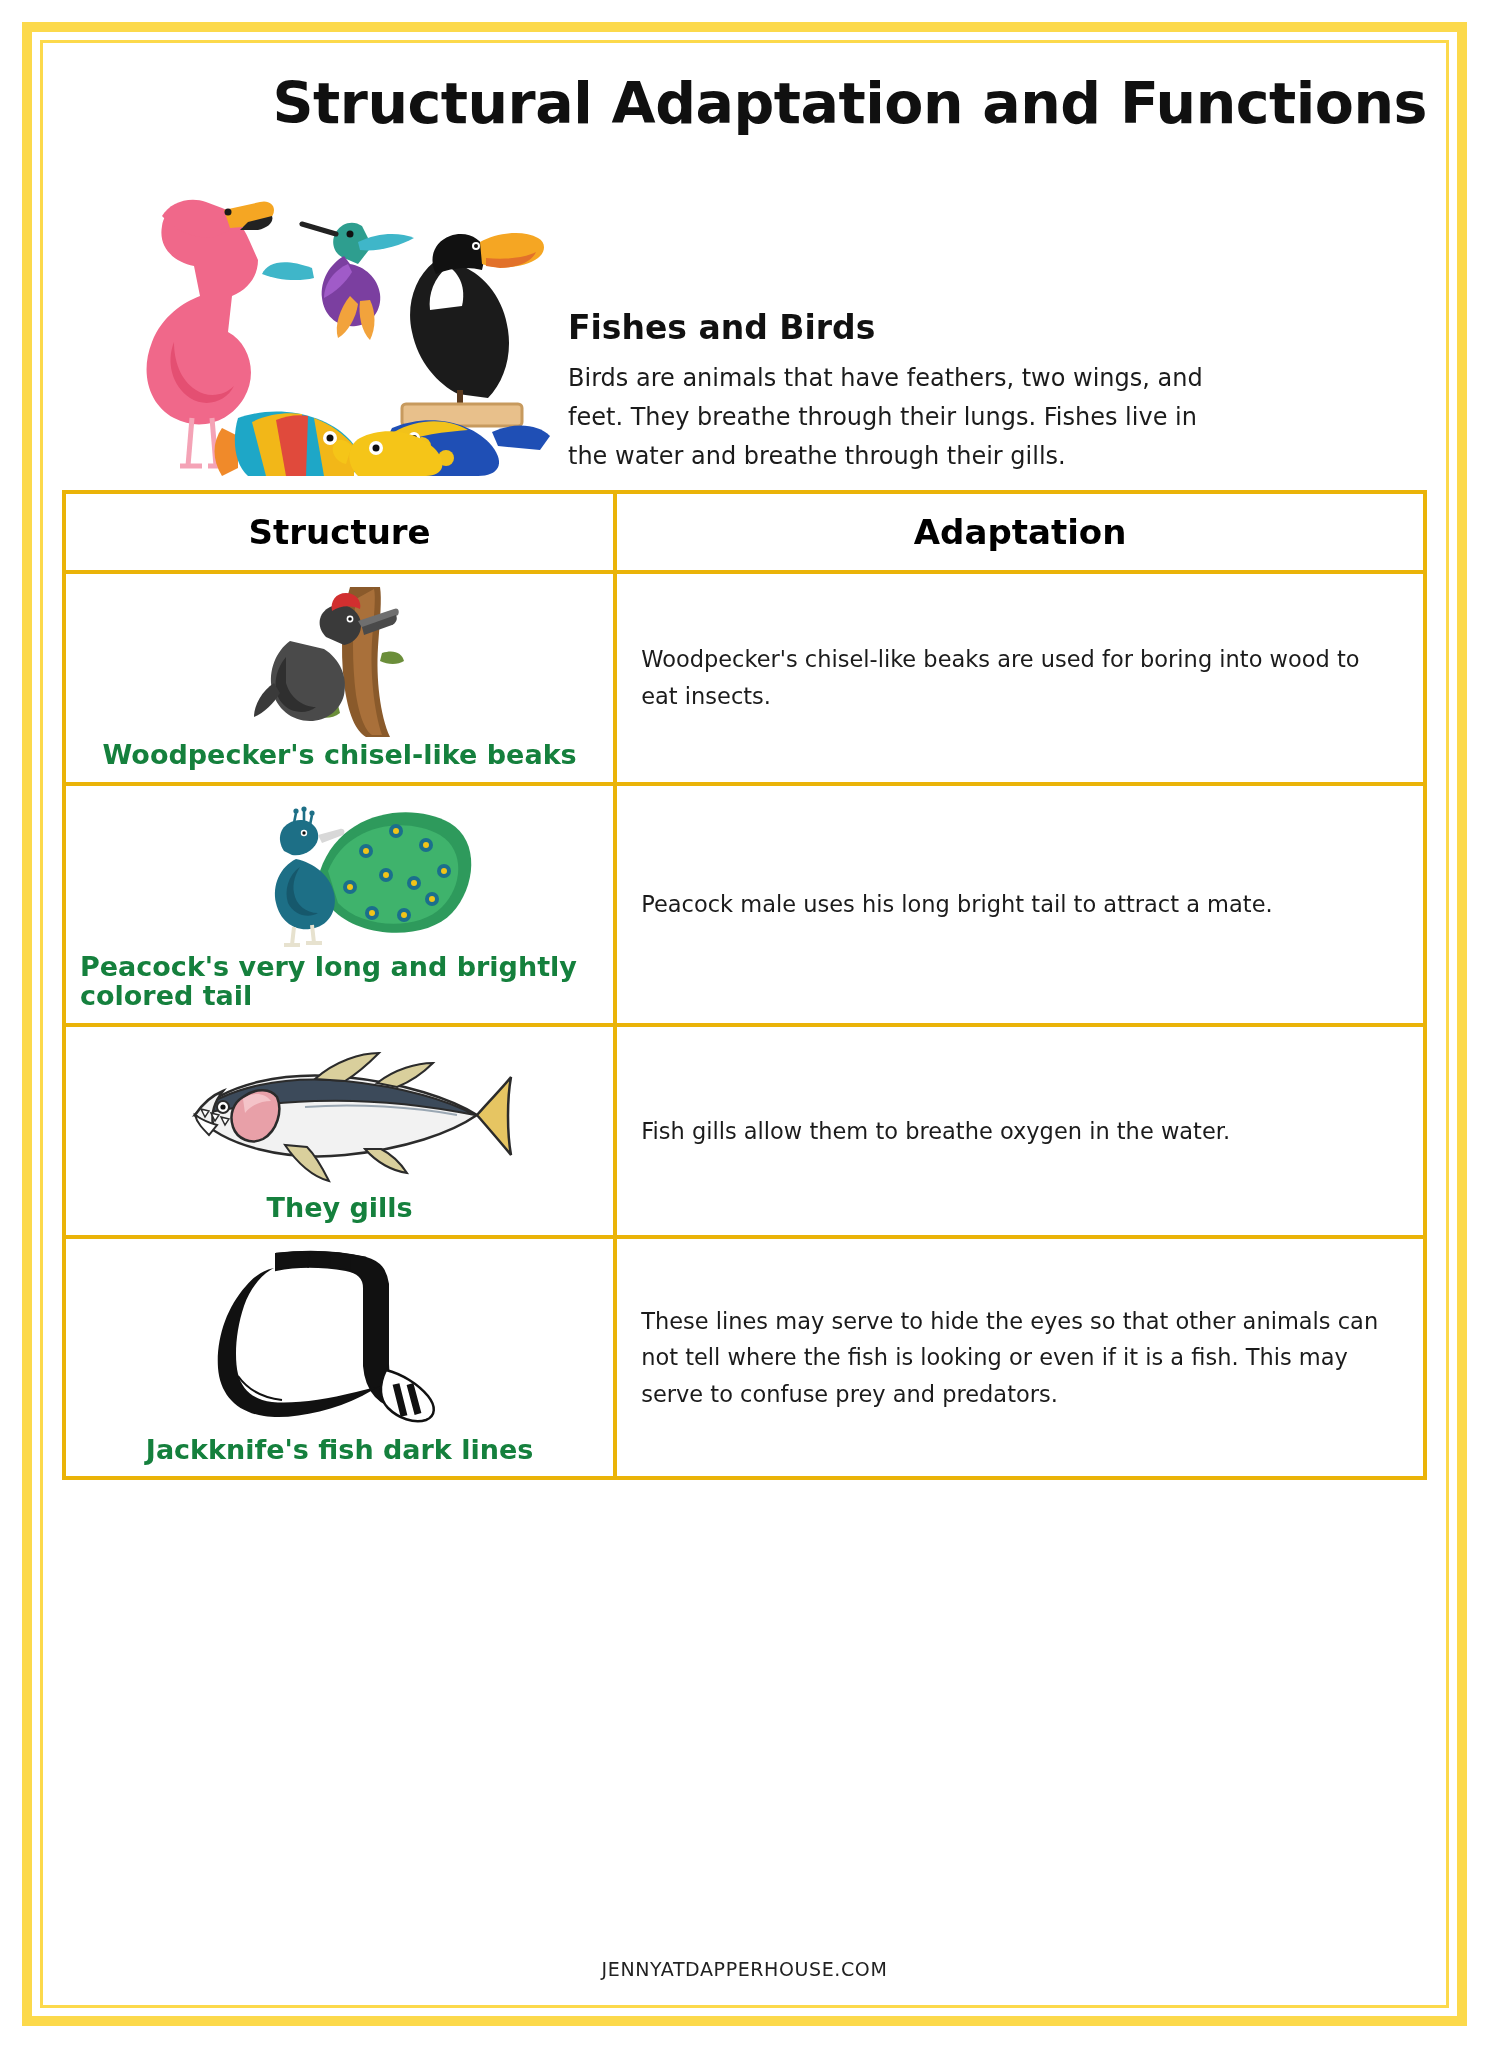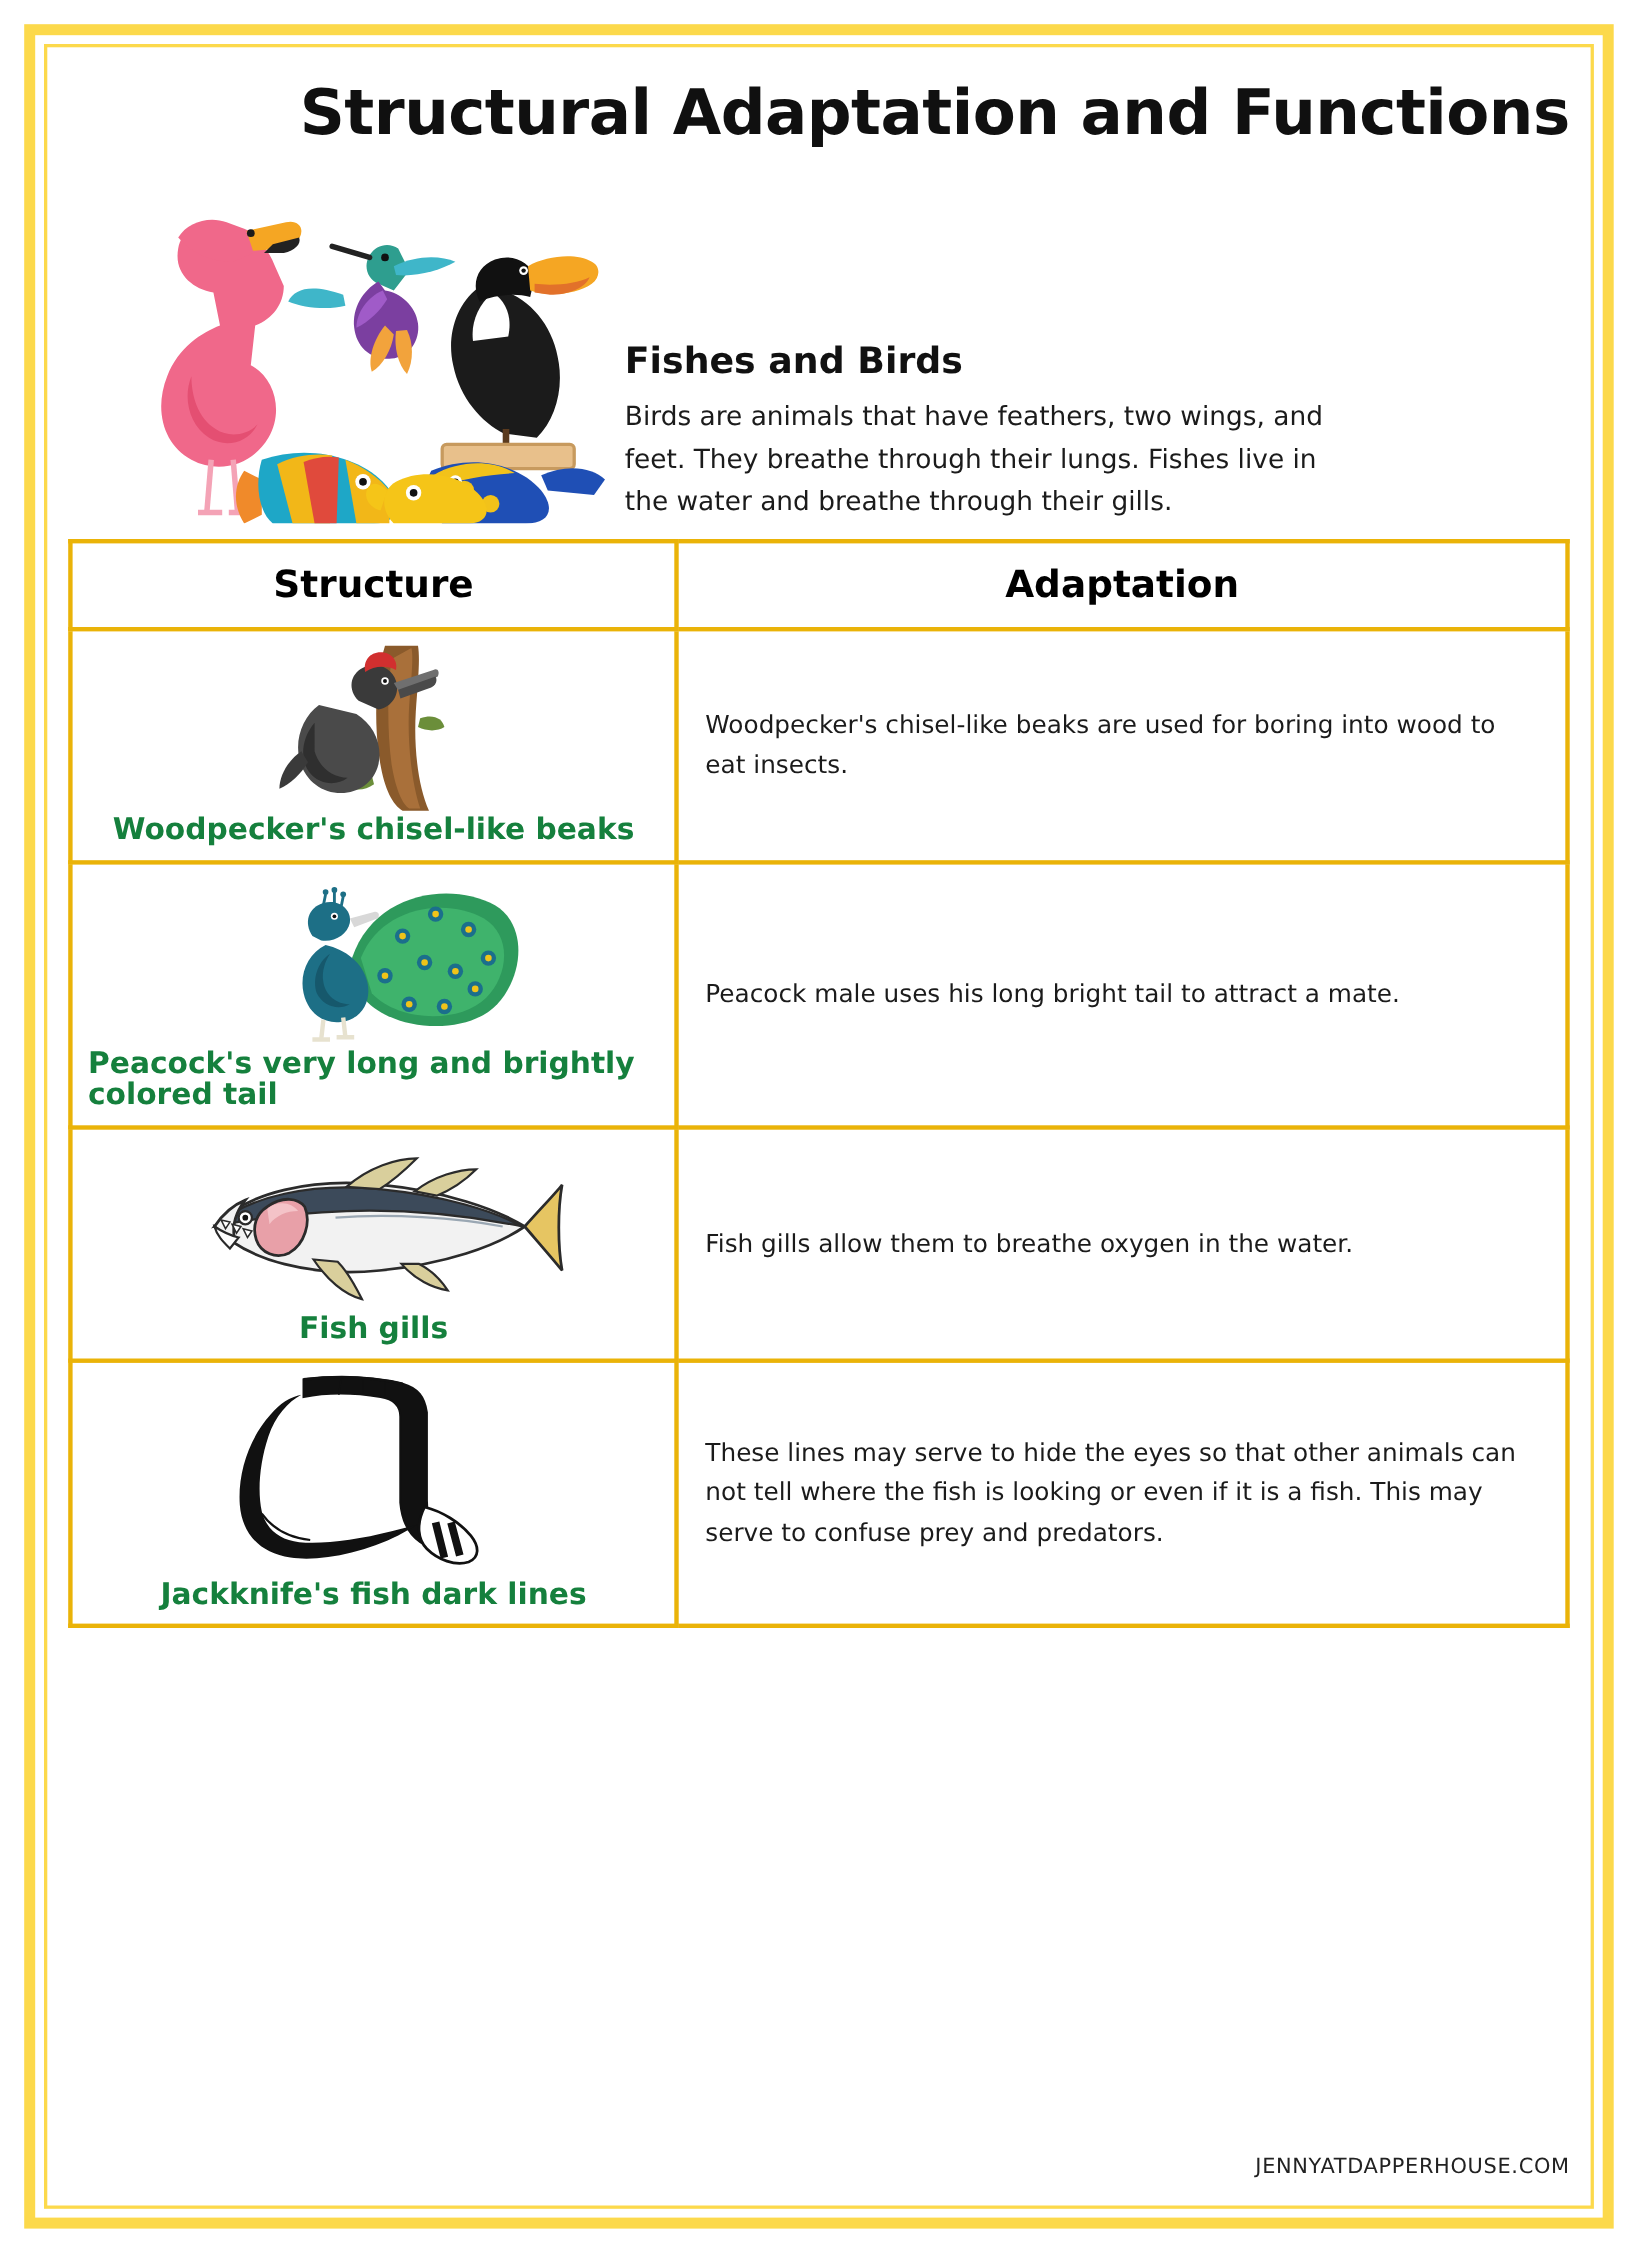--- a/index.html
+++ b/index.html
@@ -136,21 +136,21 @@
     line-height: 1.62;
     color: #1b1b1b;
     padding: 16px 26px 16px 24px;
   }
 
   .footer {
     position: absolute;
     left: 0;
     right: 0;
     bottom: 6px;
-    text-align: right;
+    text-align: center;
     font-size: 19px;
     letter-spacing: 0.6px;
     color: #222;
   }
 
   
   .art-svg { display: block; }
 </style>
 </head>
 <body>
@@ -340,21 +340,21 @@
                 <path d="M78 60 C92 50 106 52 112 60 C118 74 112 94 98 102 C86 108 72 102 68 90 C64 78 68 66 78 60 Z" fill="#e8a0a8" stroke="#2b2b2b" stroke-width="2.5"></path>
                 <path d="M78 62 C88 54 100 56 106 64 C96 64 86 68 80 76 Z" fill="#f4c3c8"></path>
                 <path d="M30 78 C38 66 48 58 58 54 C50 64 46 76 48 88 C42 86 34 82 30 78 Z" fill="#f2f2f2" stroke="#2b2b2b" stroke-width="2.5"></path>
                 <path d="M30 78 C36 82 44 86 52 88 L44 98 C38 92 32 86 30 78 Z" fill="#fff" stroke="#2b2b2b" stroke-width="2"></path>
                 <path d="M36 72 L44 74 L40 80 Z M46 76 L54 78 L50 84 Z M56 80 L64 82 L60 88 Z" fill="#fff" stroke="#2b2b2b" stroke-width="1.4"></path>
                 <circle cx="58" cy="70" r="6" fill="#fff" stroke="#2b2b2b" stroke-width="2"></circle>
                 <circle cx="58" cy="70" r="2.6" fill="#111"></circle>
                 <path d="M140 70 C190 66 250 70 292 78" stroke="#9aa7b3" stroke-width="2" fill="none"></path>
               </svg>
             </div>
-            <div class="struct-label">Fish gills</div>
+            <div class="struct-label">They gills</div>
           </td>
           <td class="function-cell">Fish gills allow them to breathe oxygen in the water.</td>
         </tr>
 
         <tr>
           <td class="structure-cell">
             <div class="struct-art" style="height:180px">
               <svg width="300" height="190" viewBox="0 0 300 190" xmlns="http://www.w3.org/2000/svg">
                 <path d="M86 10 C120 6 150 8 176 14 C190 18 196 26 198 40 L198 120 C198 140 206 152 222 160 L230 164 L214 166 C188 162 176 146 174 122 L174 44 C174 34 168 28 156 26 C132 22 106 22 86 26 Z" fill="#111" stroke="#111" stroke-width="2"></path>
                 <path d="M84 24 C72 30 60 44 54 62 C46 86 44 112 48 130 C52 146 64 156 82 158 C104 160 134 156 166 148 L190 142 L172 152 C140 168 100 176 74 172 C46 168 30 150 28 124 C26 96 36 64 56 42 C64 32 74 26 84 24 Z" fill="#111"></path>

